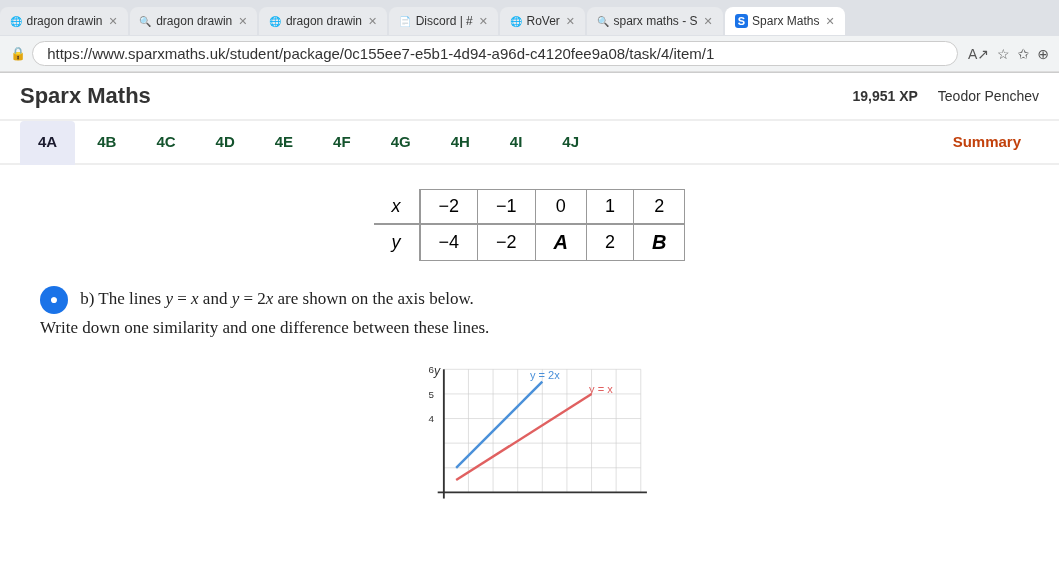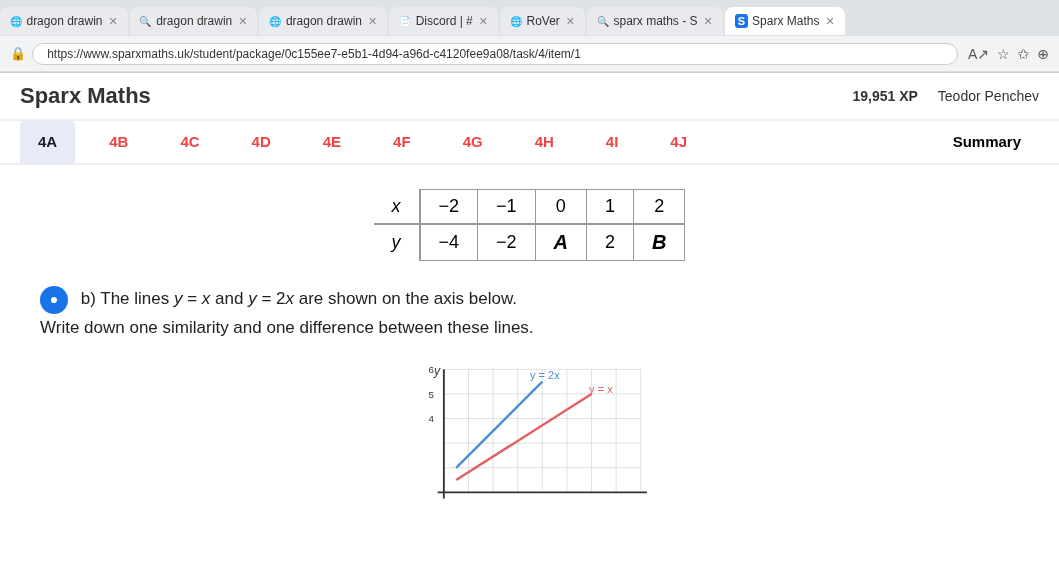--- a/index.html
+++ b/index.html
@@ -49,21 +49,21 @@
       height: 36px;
       border-bottom: 1px solid #ddd;
     }
     .address-bar .lock-icon { margin-right: 6px; color: #555; font-size: 13px; }
     .address-input {
       flex: 1;
       background: #fff;
       border: 1px solid #ccc;
       border-radius: 20px;
       padding: 3px 14px;
-      font-size: 12px;
+      font-size: 15px;
       color: #333;
     }
     .address-bar-actions { display: flex; margin-left: 10px; gap: 8px; color: #555; font-size: 14px; }
 
     
     .sparx-header {
       background: #fff;
       padding: 10px 20px;
       display: flex;
       align-items: center;
@@ -78,39 +78,39 @@
     .sparx-user-info { display: flex; align-items: center; gap: 20px; font-size: 14px; color: #333; }
     .xp-badge { font-weight: bold; color: #333; }
 
     
     .nav-tabs {
       background: #fff;
       display: flex;
       align-items: center;
       padding: 0 20px;
       border-bottom: 2px solid #eee;
-      gap: 16px;
+      gap: 4px;
     }
     .nav-tab {
       padding: 12px 18px;
       font-size: 15px;
       font-weight: 600;
-      color: #ef4444;
+      color: #14532d;
       cursor: pointer;
       border-bottom: 3px solid transparent;
       margin-bottom: -2px;
     }
     .nav-tab.active {
       color: #1a1a2e;
       background: #e8eaf6;
       border-radius: 4px 4px 0 0;
     }
     .nav-tab.summary {
       margin-left: auto;
-      color: #000000;
+      color: #c2410c;
     }
 
     
     .main-content { padding: 24px 40px; background: #fff; }
 
     .question-text {
       font-size: 18px;
       margin-bottom: 24px;
       color: #222;
       font-style: italic;
@@ -126,21 +126,21 @@
       border: 1px solid #999;
       padding: 6px 18px;
       text-align: center;
       min-width: 44px;
     }
     .math-table td:first-child { border-left: none; border-top: none; border-bottom: none; border-right: 2px solid #999; }
     .math-table tr:first-child td { border-bottom: 2px solid #999; }
     .cell-highlight { font-style: italic; font-weight: bold; font-size: 20px; }
 
     
-    .part-b { font-size: 17px; color: #222; margin-bottom: 16px; line-height: 1.6; }
+    .part-b { font-size: 17px; color: #222; margin-bottom: 16px; line-height: 1.6; font-family: Liberation Serif, serif; }
 
     
     .audio-icon {
       display: inline-flex;
       align-items: center;
       justify-content: center;
       width: 28px;
       height: 28px;
       background: #1a73e8;
       border-radius: 50%;

